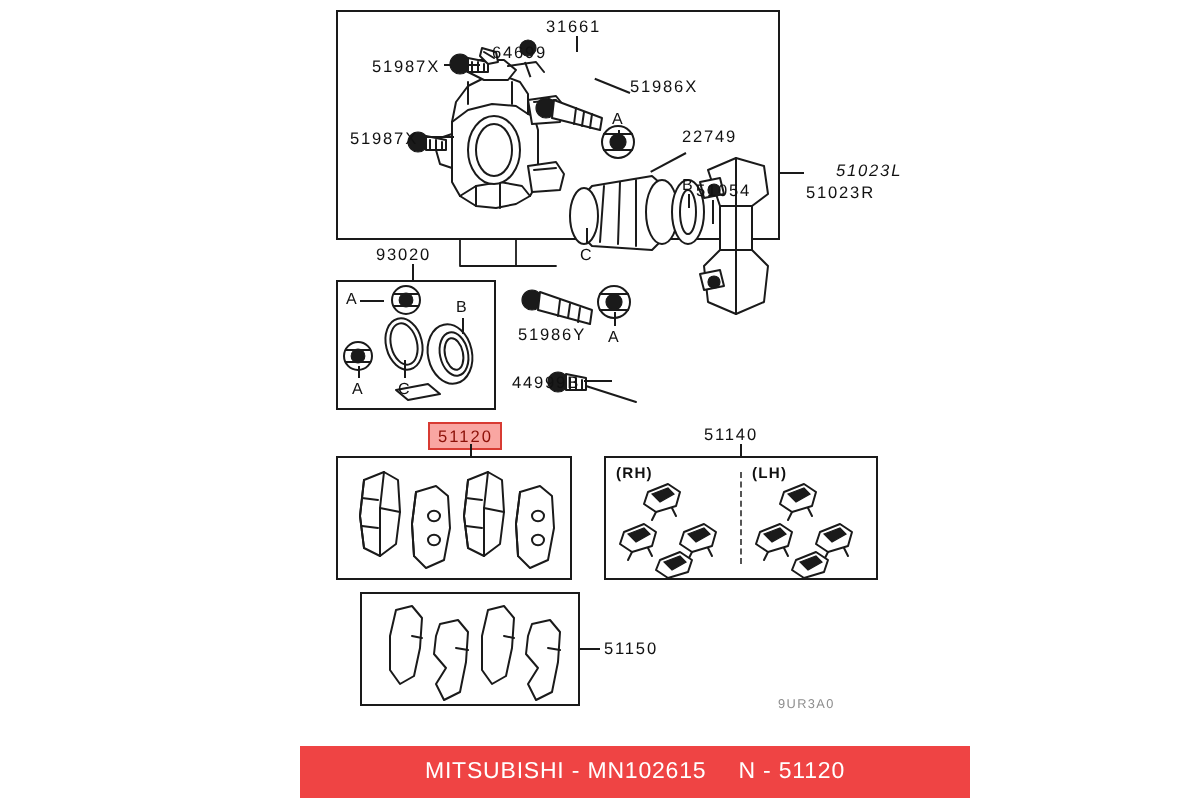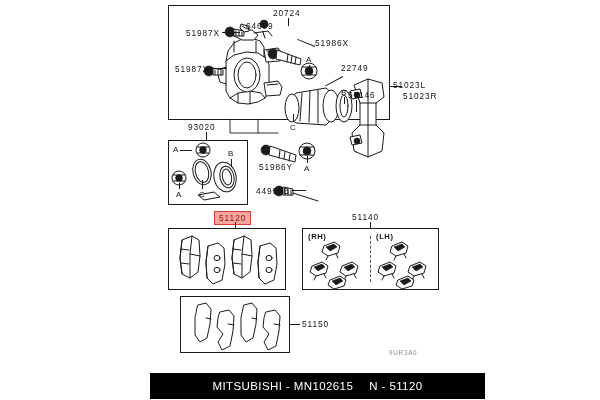--- a/index.html
+++ b/index.html
@@ -52,21 +52,21 @@
   
   .ln{position:absolute;background:#1a1a1a;}
   .lnh{height:1px;}
   .lnv{width:1px;}
 
   
   #footer{
     position:absolute;
     left:150px;top:373px;
     width:335px;height:26px;
-    background:#000000;
+    background:#ef4444;
     color:#ffffff;
     display:flex;align-items:center;justify-content:center;
     font-size:11.5px;
     letter-spacing:.4px;
     box-sizing:border-box;
   }
   #footer .gap{display:inline-block;width:16px;}
 
   #drawcode{
     position:absolute;left:389px;top:349px;
@@ -188,51 +188,51 @@
 
   <div class="lbl" style="left:186px;top:28px;">51987X</div>
   <div class="ln lnh" style="left:222px;top:32px;width:18px;"></div>
 
   <div class="lbl" style="left:175px;top:64px;">51987X</div>
   <div class="ln lnh" style="left:211px;top:68px;width:16px;"></div>
 
   <div class="lbl" style="left:246px;top:21px;">64699</div>
   <div class="ln" style="left:262px;top:31px;width:1px;height:8px;transform:rotate(-20deg);transform-origin:top;"></div>
 
-  <div class="lbl" style="left:273px;top:8px;">20724</div>
+  <div class="lbl" style="left:273px;top:8px;">31661</div>
   <div class="ln lnv" style="left:288px;top:18px;height:8px;"></div>
 
   <div class="lbl" style="left:315px;top:38px;">51986X</div>
   <div class="ln" style="left:296px;top:46px;width:19px;height:1px;transform:rotate(22deg);transform-origin:right;"></div>
 
   <div class="lbl kid" style="left:306px;top:55px;">A</div>
   <div class="ln lnv" style="left:309px;top:65px;height:6px;"></div>
 
   <div class="lbl" style="left:341px;top:63px;">22749</div>
   <div class="ln" style="left:323px;top:76px;width:20px;height:1px;transform:rotate(-28deg);transform-origin:right;"></div>
 
   <div class="lbl kid" style="left:341px;top:88px;">B</div>
   <div class="ln lnv" style="left:344px;top:97px;height:7px;"></div>
 
   <div class="lbl kid" style="left:290px;top:123px;">C</div>
   <div class="ln lnv" style="left:293px;top:114px;height:8px;"></div>
 
-  <div class="lbl" style="left:348px;top:90px;">57146</div>
+  <div class="lbl" style="left:348px;top:90px;">51054</div>
   <div class="ln lnv" style="left:356px;top:100px;height:12px;"></div>
 
   <div class="lbl" style="left:259px;top:162px;">51986Y</div>
 
   <div class="lbl kid" style="left:304px;top:164px;">A</div>
   <div class="ln lnv" style="left:307px;top:156px;height:7px;"></div>
 
   <div class="lbl" style="left:256px;top:186px;">44999B</div>
   <div class="ln lnh" style="left:292px;top:190px;width:14px;"></div>
 
   <div class="ln lnh" style="left:390px;top:86px;width:12px;"></div>
-  <div class="lbl" style="left:393px;top:80px;">51023L</div>
+  <div class="lbl" style="left:418px;top:80px;font-style:italic;">51023L</div>
   <div class="lbl" style="left:403px;top:91px;">51023R</div>
 
   <div class="lbl" style="left:188px;top:122px;">93020</div>
   <div class="ln lnv" style="left:206px;top:132px;height:8px;"></div>
 
   <div class="frame thin" style="left:168px;top:140px;width:80px;height:65px;"></div>
 
   <svg class="abs" style="left:168px;top:140px;" width="80" height="65">
 
     <g>

